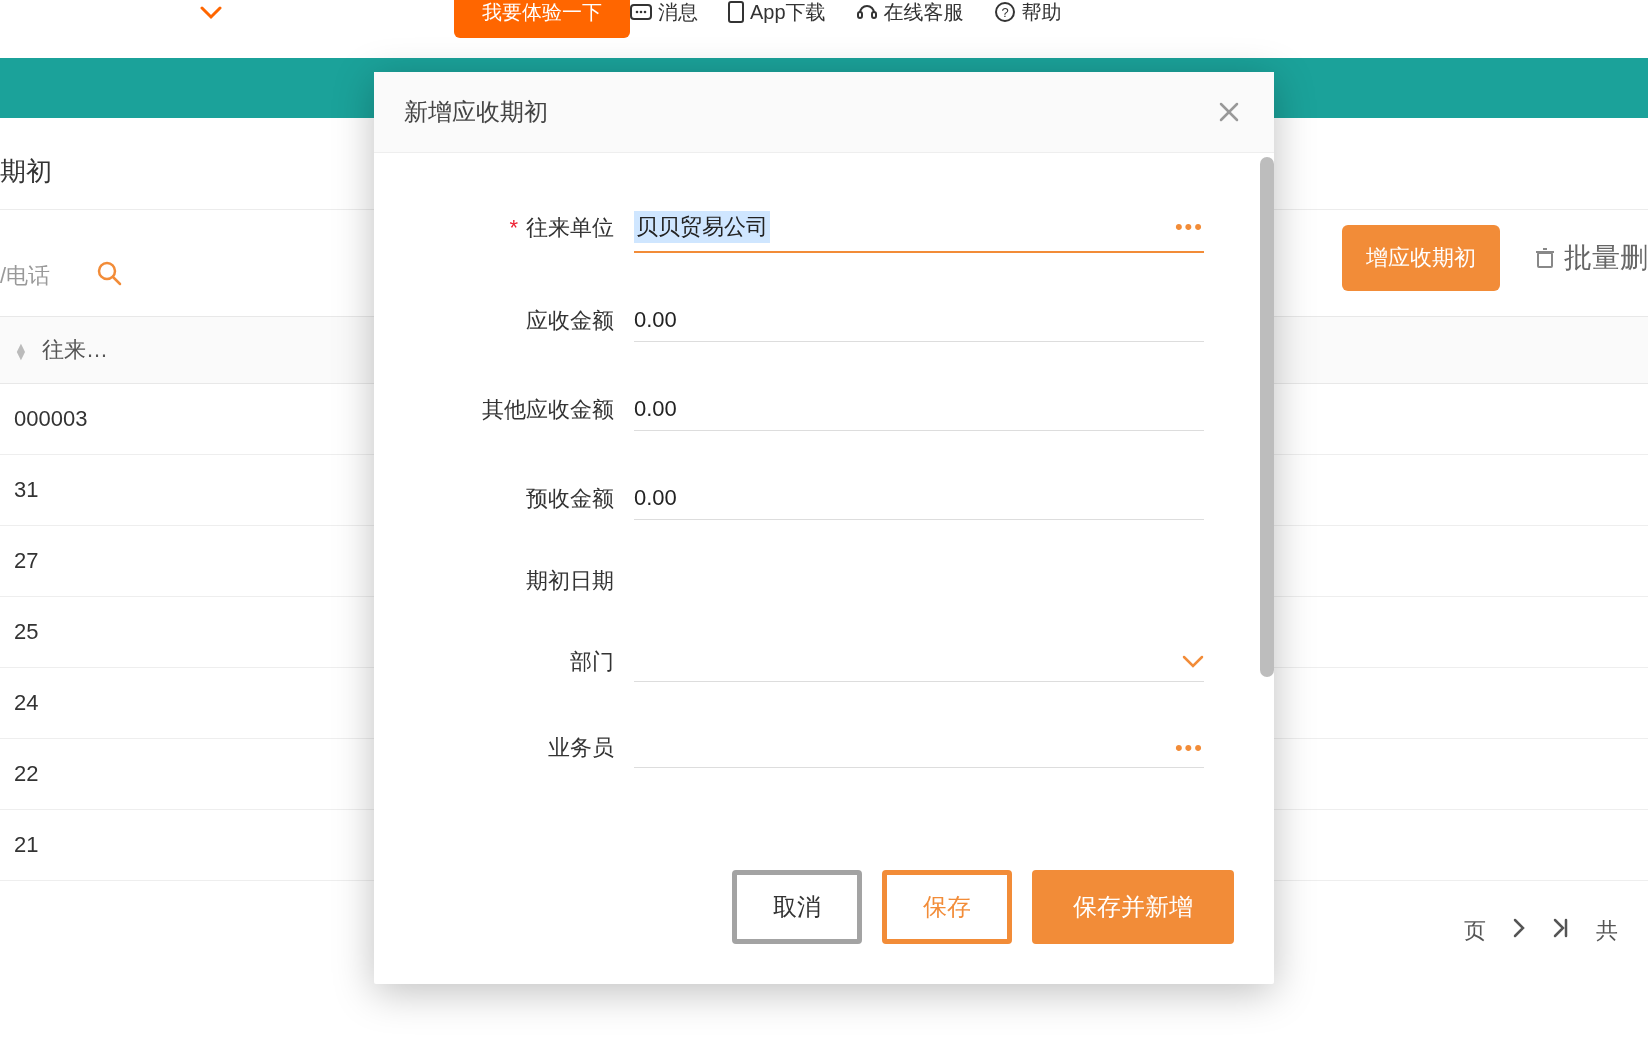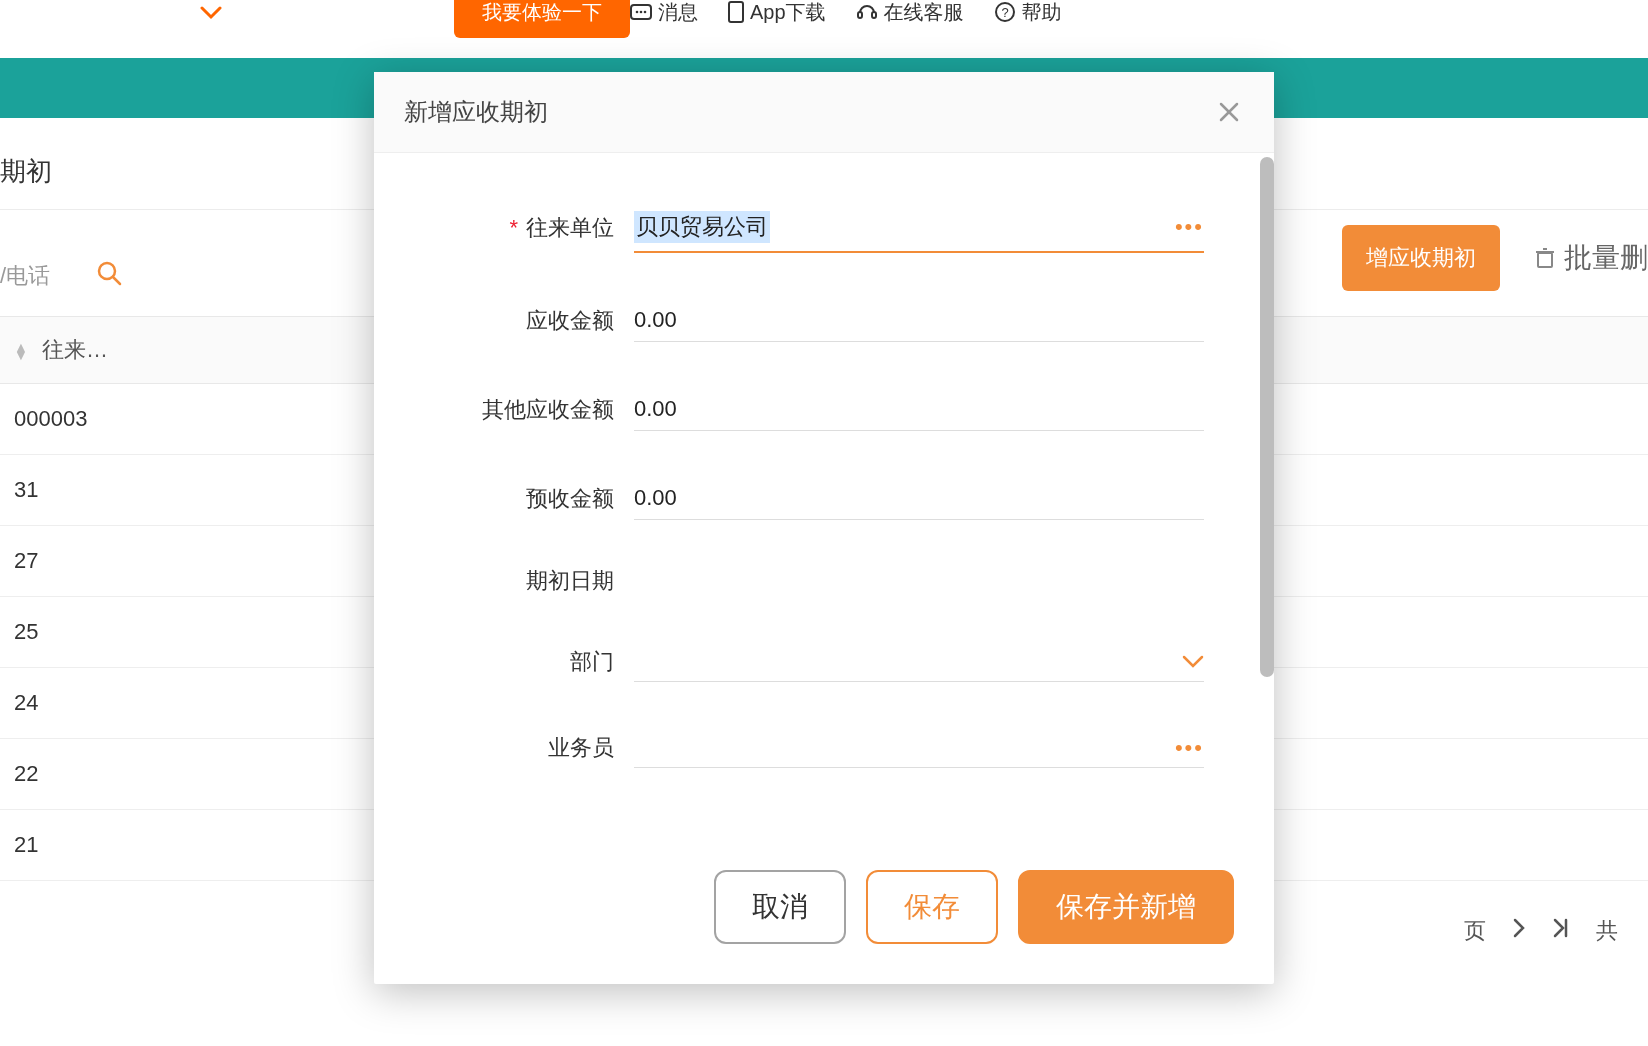--- a/index.html
+++ b/index.html
@@ -235,24 +235,24 @@
       color: #f28c38;
     }
 
     .modal-footer {
       display: flex;
       justify-content: flex-end;
       gap: 20px;
       padding: 26px 40px 40px 40px;
     }
     .btn {
-      font-size: 28px;
+      font-size: 24px;
       padding: 16px 36px;
-      border-radius: 12px;
-      border: 2px solid #a3a3a3;
+      border-radius: 4px;
+      border: 5px solid #a3a3a3;
       background: #fff;
       color: #333;
       cursor: pointer;
     }
     .btn-outline-primary {
       border-color: #f28c38;
       color: #f28c38;
     }
     .btn-primary {
       background: #f28c38;

